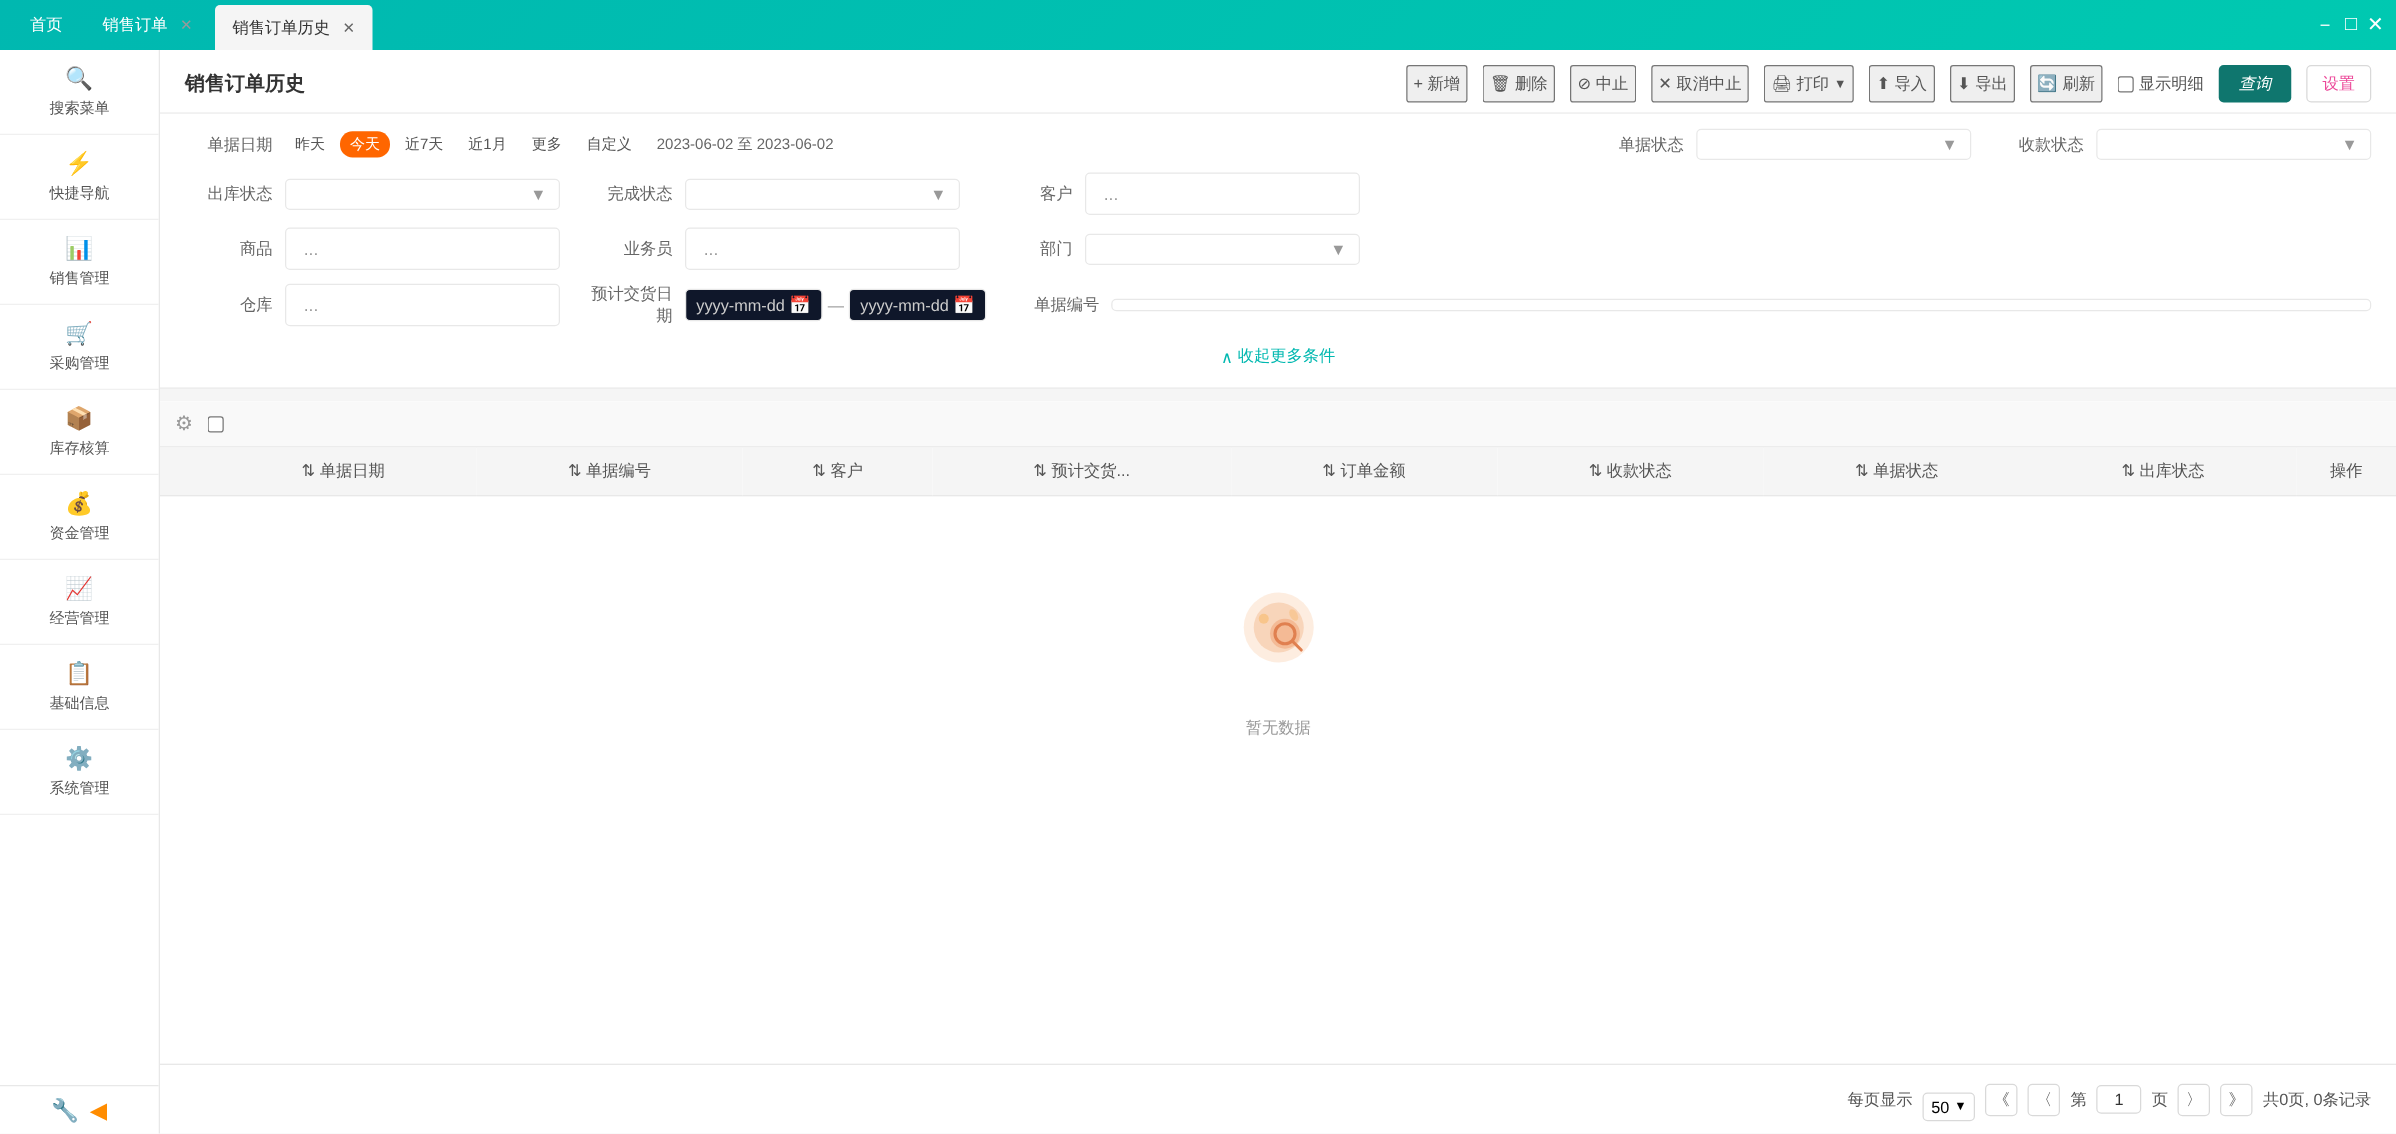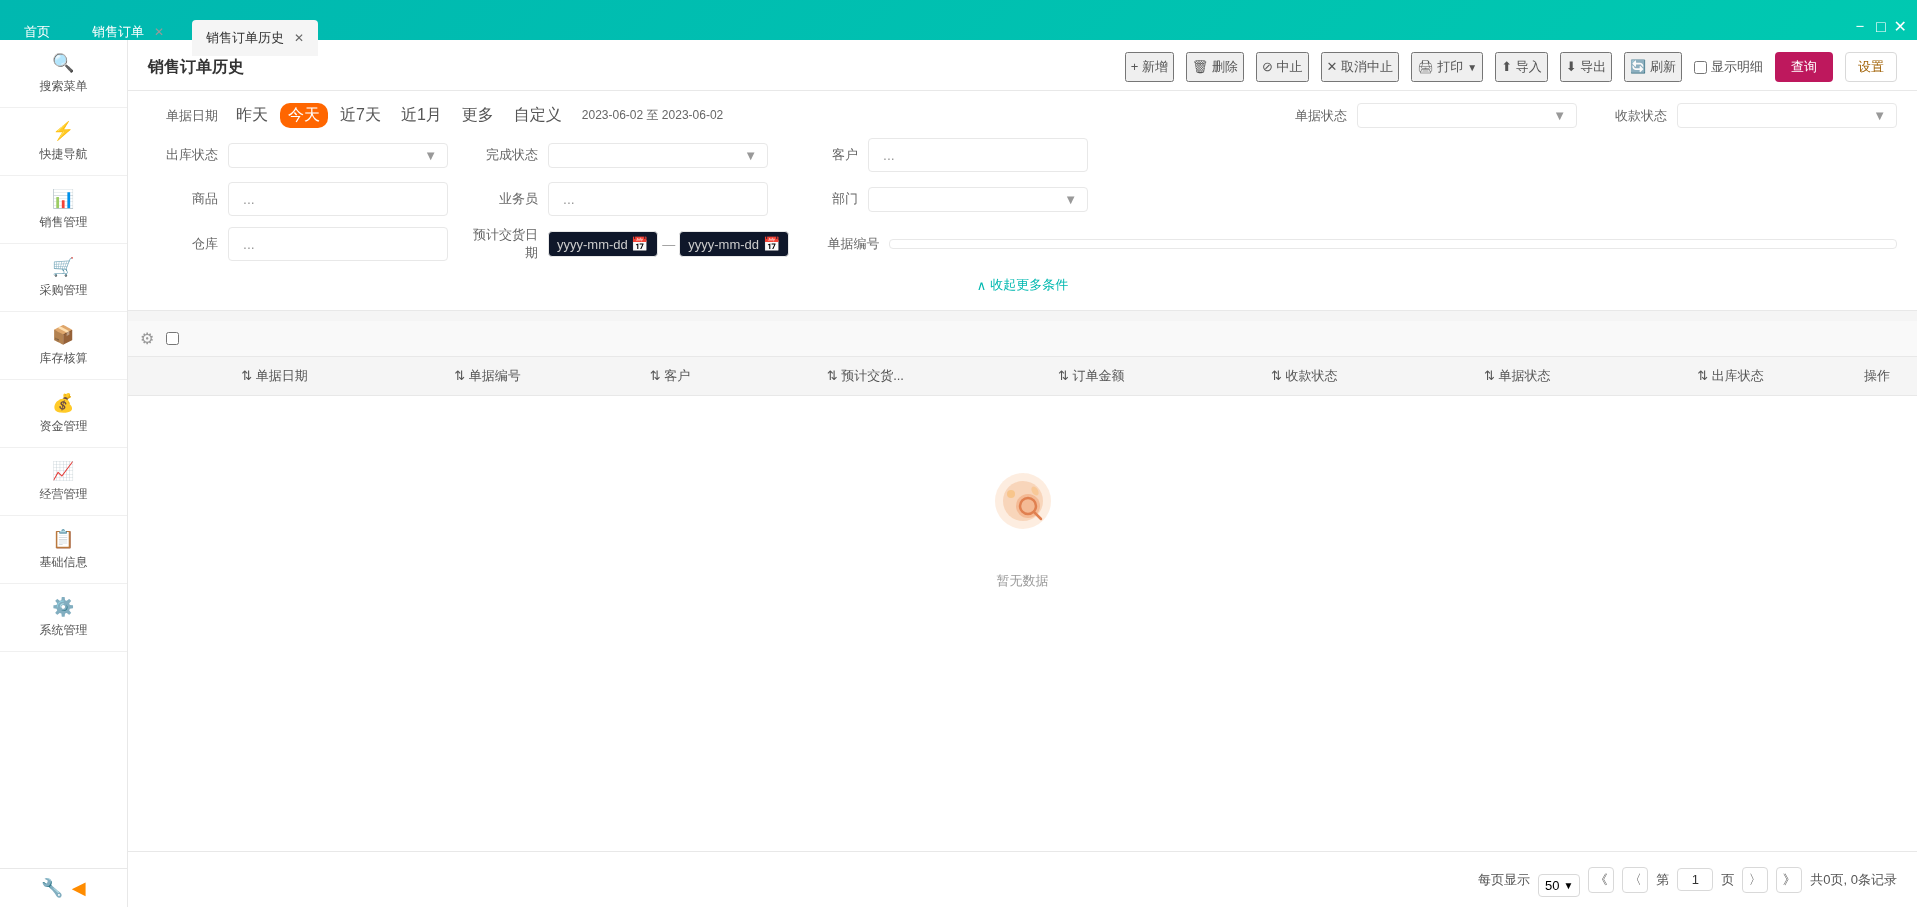--- a/index.html
+++ b/index.html
@@ -3,23 +3,23 @@
   <meta charset="utf-8">
   <style>
     * { box-sizing: border-box; margin: 0; padding: 0; font-family: 'Microsoft YaHei', Arial, sans-serif; font-size: 13px; }
     body { display: flex; flex-direction: column; height: 907px; width: 1917px; overflow: hidden; background: #f5f5f5; }
 
     
     .top-bar {
       height: 40px;
       background: linear-gradient(135deg, #00b8b0, #00c9b1);
       display: flex;
-      align-items: flex-start;
+      align-items: center;
       padding: 16px 10px;
-      gap: 14px;
+      gap: 4px;
       position: relative;
     }
     .tab-item {
       height: 32px;
       padding: 0 14px;
       display: flex;
       align-items: center;
       gap: 6px;
       border-radius: 4px 4px 0 0;
       cursor: pointer;
@@ -125,31 +125,32 @@
     .toolbar-btn {
       display: flex;
       align-items: center;
       gap: 4px;
       cursor: pointer;
       color: #555;
       font-size: 13px;
       padding: 4px 4px;
     }
     .btn-primary {
-      background: #be185d;
+      background: #0f766e;
       color: #fff;
       border: none;
       padding: 6px 16px;
       border-radius: 4px;
       cursor: pointer;
       font-size: 13px;
+      font-style: italic;
     }
     .btn-secondary {
       background: #fff;
-      color: #a16207;
+      color: #ec4899;
       border: 1px solid #d9d9d9;
       padding: 5px 12px;
       border-radius: 4px;
       cursor: pointer;
       font-size: 13px;
     }
     .show-detail-cb {
       display: flex;
       align-items: center;
       gap: 4px;
@@ -185,21 +186,21 @@
     .date-shortcuts {
       display: flex;
       align-items: center;
       gap: 4px;
     }
     .date-shortcut-btn {
       padding: 2px 8px;
       border-radius: 10px;
       cursor: pointer;
       color: #555;
-      font-size: 16px;
+      font-size: 12px;
     }
     .date-shortcut-btn.active {
       background: #ff6600;
       color: #fff;
     }
     .date-range-text {
       color: #666;
       font-size: 12px;
       margin-left: 4px;
     }

